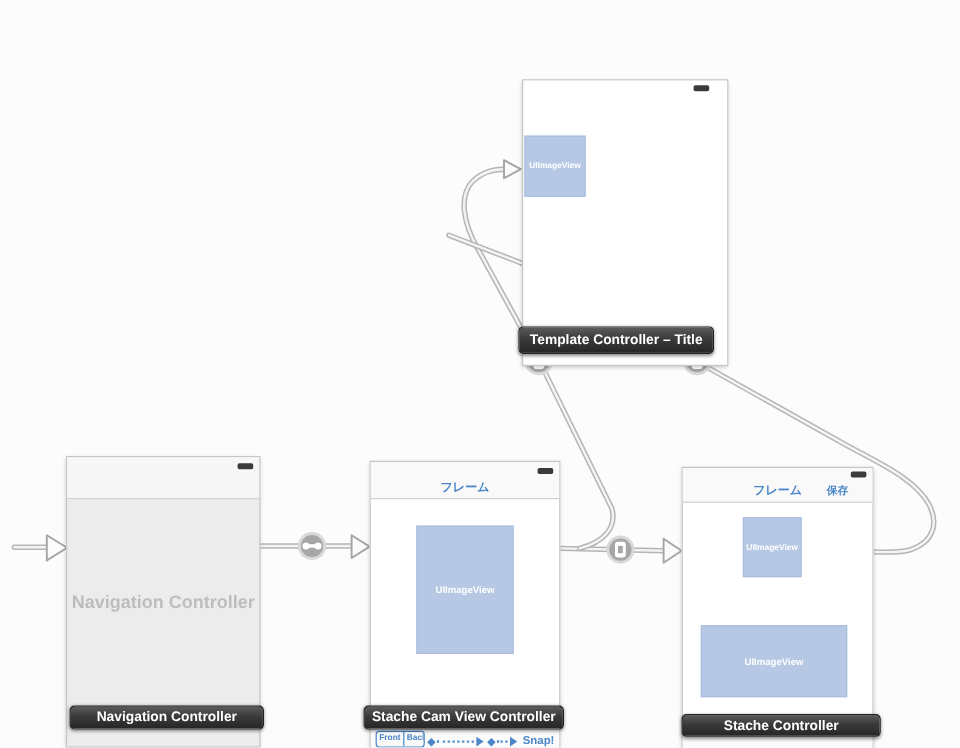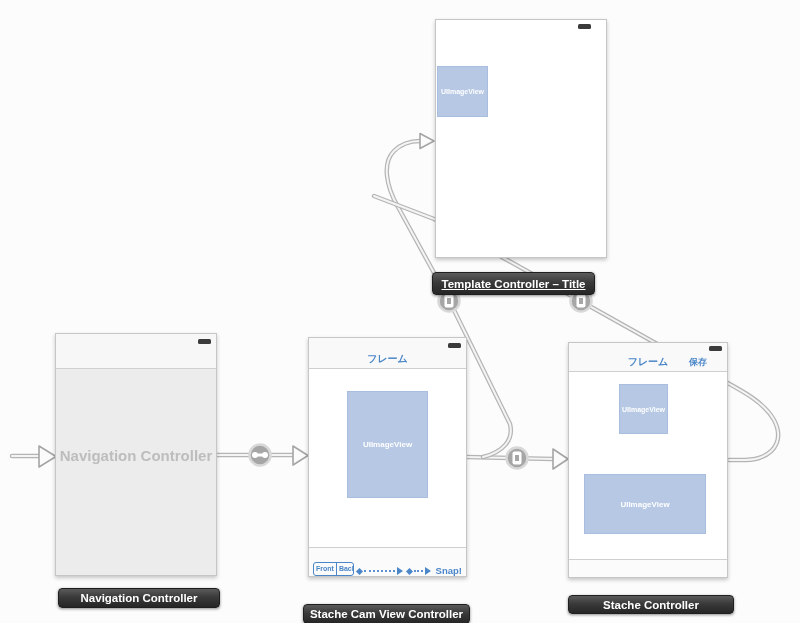--- a/index.html
+++ b/index.html
@@ -5,21 +5,21 @@
   html,body{margin:0;padding:0;background:#fcfcfc;width:800px;height:623px;overflow:hidden;
     font-family:"Liberation Sans",sans-serif;-webkit-font-smoothing:antialiased;}
   .canvas{position:relative;width:800px;height:623px;}
   svg.wires{position:absolute;left:0;top:0;width:800px;height:623px;}
   .wo{fill:none;stroke:#b5b5b5;stroke-width:4.5;stroke-linecap:round;stroke-linejoin:round;}
   .wi{fill:none;stroke:#f4f4f4;stroke-width:2;stroke-linecap:round;stroke-linejoin:round;}
   .ah{fill:#fbfbfb;stroke:#a5a5a5;stroke-width:1.6;stroke-linejoin:round;}
   .segc{fill:#a6a6a6;stroke:#d8d8d8;stroke-width:2.5;}
 
   .card{position:absolute;background:#ffffff;border:1px solid #c6c6c6;
-    box-shadow:0 2px 4px rgba(0,0,0,.22);box-sizing:border-box;}
+    box-shadow:0 2px 4px rgba(0,0,0,.22);box-sizing:border-box;margin-top:47px;}
   .battery{position:absolute;width:13px;height:5px;background:#3b3b3b;border-radius:1.5px;}
   .navbar{position:absolute;left:0;right:0;top:0;border-bottom:1px solid #cfcfcf;background:#f9f9f9;}
   .navtitle{position:absolute;left:0;right:0;text-align:center;color:#4a86c8;
     font-size:10px;font-weight:bold;}
   .iv{position:absolute;background:#b6c8e4;border:1px solid #a9bdde;display:flex;
     align-items:center;justify-content:center;color:#fff;font-weight:bold;font-size:8px;
     box-sizing:border-box;}
   .pill{position:absolute;display:flex;align-items:center;justify-content:center;
     color:#fff;font-weight:bold;font-size:11.5px;border-radius:4px;
     background:linear-gradient(180deg,#5b5b5b 0%,#3a3a3a 45%,#262626 100%);
@@ -100,21 +100,21 @@
       <rect x="579" y="298" width="4" height="6" fill="#a6a6a6"></rect>
     </g>
   </svg>
 
   <div class="card" style="left:435px;top:19px;width:172px;height:239px;">
     <div class="battery" style="right:15px;top:4px;"></div>
     <div class="iv" style="left:1px;top:46px;width:51px;height:51px;font-size:7px;">
       <span>UIImageView</span>
     </div>
   </div>
-  <div class="pill" style="left:432px;top:272px;width:161px;height:21px;text-decoration:underline;">Template Controller – Title</div>
+  <div class="pill" style="left:432px;top:272px;width:161px;height:21px;">Template Controller – Title</div>
 
   <div class="card" style="left:55px;top:333px;width:162px;height:243px;background:#ececec;">
     <div class="navbar" style="height:34px;background:#f7f7f7;"></div>
     <div class="battery" style="right:5px;top:5px;"></div>
     <div class="watermark" style="top:113px;">Navigation Controller</div>
   </div>
   <div class="pill" style="left:58px;top:588px;width:160px;height:18px;">Navigation Controller</div>
 
   <div class="card" style="left:308px;top:337px;width:159px;height:240px;">
     <div class="navbar" style="height:30px;">
@@ -135,21 +135,21 @@
           <i class="arr"></i>
       </span>
       <span class="fs" style="width:26px;margin-left:4px;">
         <i class="dm"></i>
           <i class="dots"></i>
           <i class="arr"></i>
       </span>
       <span class="snap" style="margin-left:5px;">Snap!</span>
     </div>
   </div>
-  <div class="pill" style="left:303px;top:588px;width:165px;height:18px;margin-top:16px;">Stache Cam View Controller</div>
+  <div class="pill" style="left:303px;top:588px;width:165px;height:18px;">Stache Cam View Controller</div>
 
   <div class="card" style="left:568px;top:342px;width:160px;height:236px;">
     <div class="navbar" style="height:28px;">
       <div class="navtitle" style="top:12px;">フレーム</div>
       <div class="navtitle" style="left:auto;right:20px;top:13px;font-size:9px;">保存</div>
     </div>
     <div class="battery" style="right:5px;top:3px;"></div>
     <div class="iv" style="left:50px;top:41px;width:49px;height:50px;font-size:7px;">
       <span>UIImageView</span>
     </div>

